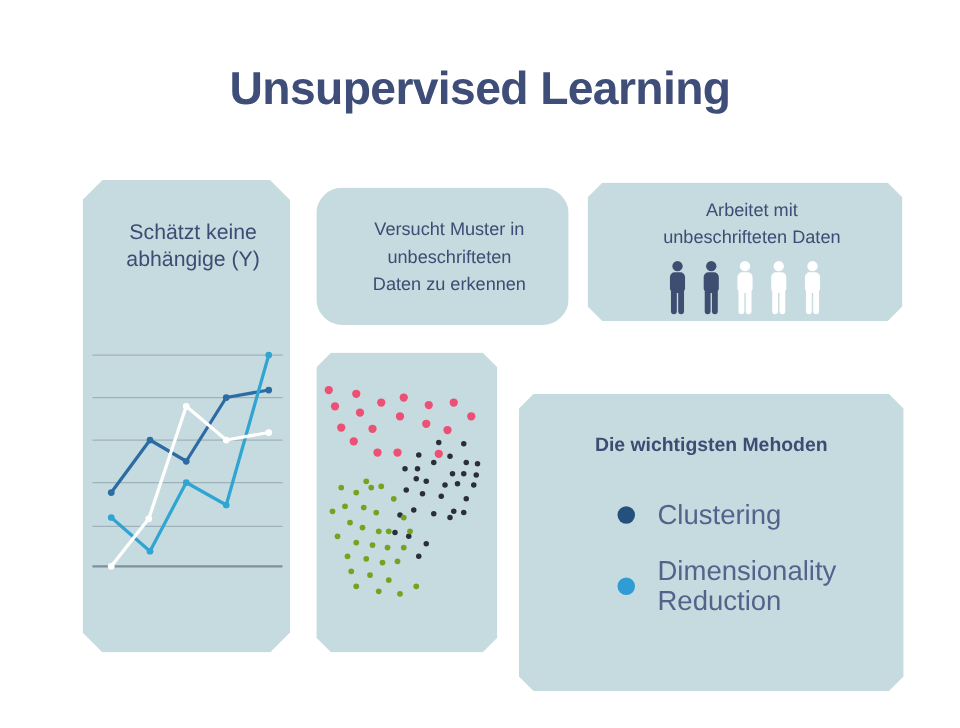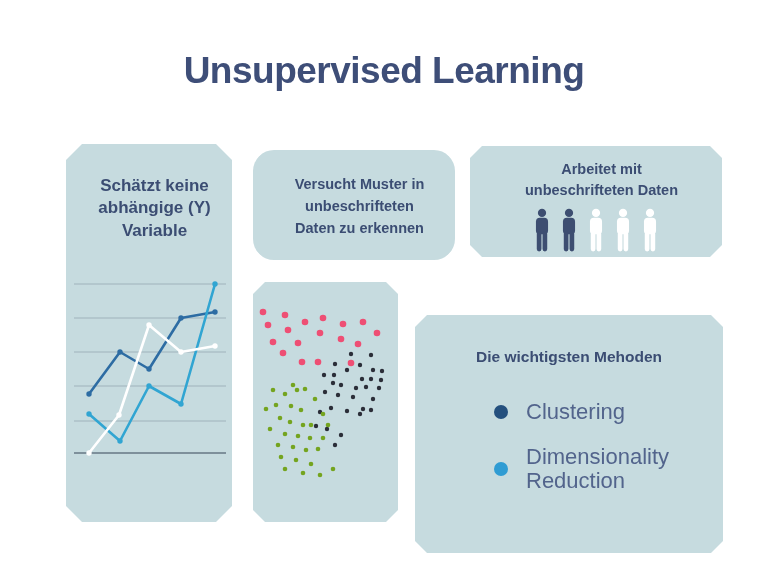--- a/index.html
+++ b/index.html
@@ -14,21 +14,21 @@
         calc(100% - 16px) 100%,16px 100%,0 calc(100% - 16px),0 16px);}
   .ch12{clip-path:polygon(12px 0,calc(100% - 12px) 0,100% 12px,100% calc(100% - 12px),
         calc(100% - 12px) 100%,12px 100%,0 calc(100% - 12px),0 12px);}
 
   .card1{left:66px;top:144px;width:166px;height:378px;}
   .card2{left:253px;top:150px;width:202px;height:110px;border-radius:21px;}
   .card3{left:470px;top:146px;width:252px;height:111px;}
   .card4{left:253px;top:282px;width:145px;height:240px;}
   .card5{left:415px;top:283px;width:308px;height:238px;margin-top:32px;}
 
-  .card-heading{font-weight:bold;color:#3b4d73;text-align:center;margin:0;padding-left:11px;}
+  .card-heading{font-weight:normal;color:#3b4d73;text-align:center;margin:0;padding-left:11px;}
   .card1 .card-heading{padding-top:31px;font-size:17px;line-height:1.32;}
   .card2 .card-heading{padding-top:24px;font-size:14.5px;line-height:1.5;}
   .card3 .card-heading{padding-top:13px;font-size:14.5px;line-height:1.45;}
 
   .chart-svg{position:absolute;left:0;top:0;width:100%;height:100%;display:block;}
 
   .people{display:flex;justify-content:center;gap:5px;margin-top:7px;}
   .person svg{display:block;}
 
   .methods-heading{font-size:15.5px;font-weight:bold;color:#3b4d73;text-align:center;
@@ -42,21 +42,20 @@
 <body>
 
 <div class="canvas">
 
   <h1 class="title">Unsupervised Learning</h1>
 
   <div class="card card1 ch16">
     <div class="card-heading">
       <div>Schätzt keine</div>
       <div>abhängige (Y)</div>
-      <div>Variable</div>
     </div>
     <svg class="chart-svg" viewBox="0 0 166 378" preserveAspectRatio="none">
         <line x1="8" x2="160" y1="140" y2="140" stroke="#9fb2bb" stroke-width="1"></line>
         <line x1="8" x2="160" y1="174" y2="174" stroke="#9fb2bb" stroke-width="1"></line>
         <line x1="8" x2="160" y1="208" y2="208" stroke="#9fb2bb" stroke-width="1"></line>
         <line x1="8" x2="160" y1="242" y2="242" stroke="#9fb2bb" stroke-width="1"></line>
         <line x1="8" x2="160" y1="277" y2="277" stroke="#9fb2bb" stroke-width="1"></line>
         <line x1="8" x2="160" y1="309" y2="309" stroke="#7e909b" stroke-width="1.8"></line>
         <polyline points="23,250 54,208 83,225 115,174 149,168" fill="none" stroke="#2d6ca3" stroke-width="2.6" stroke-linejoin="round" stroke-linecap="round"></polyline>
         <circle cx="23" cy="250" r="2.7" fill="#2d6ca3"></circle>

